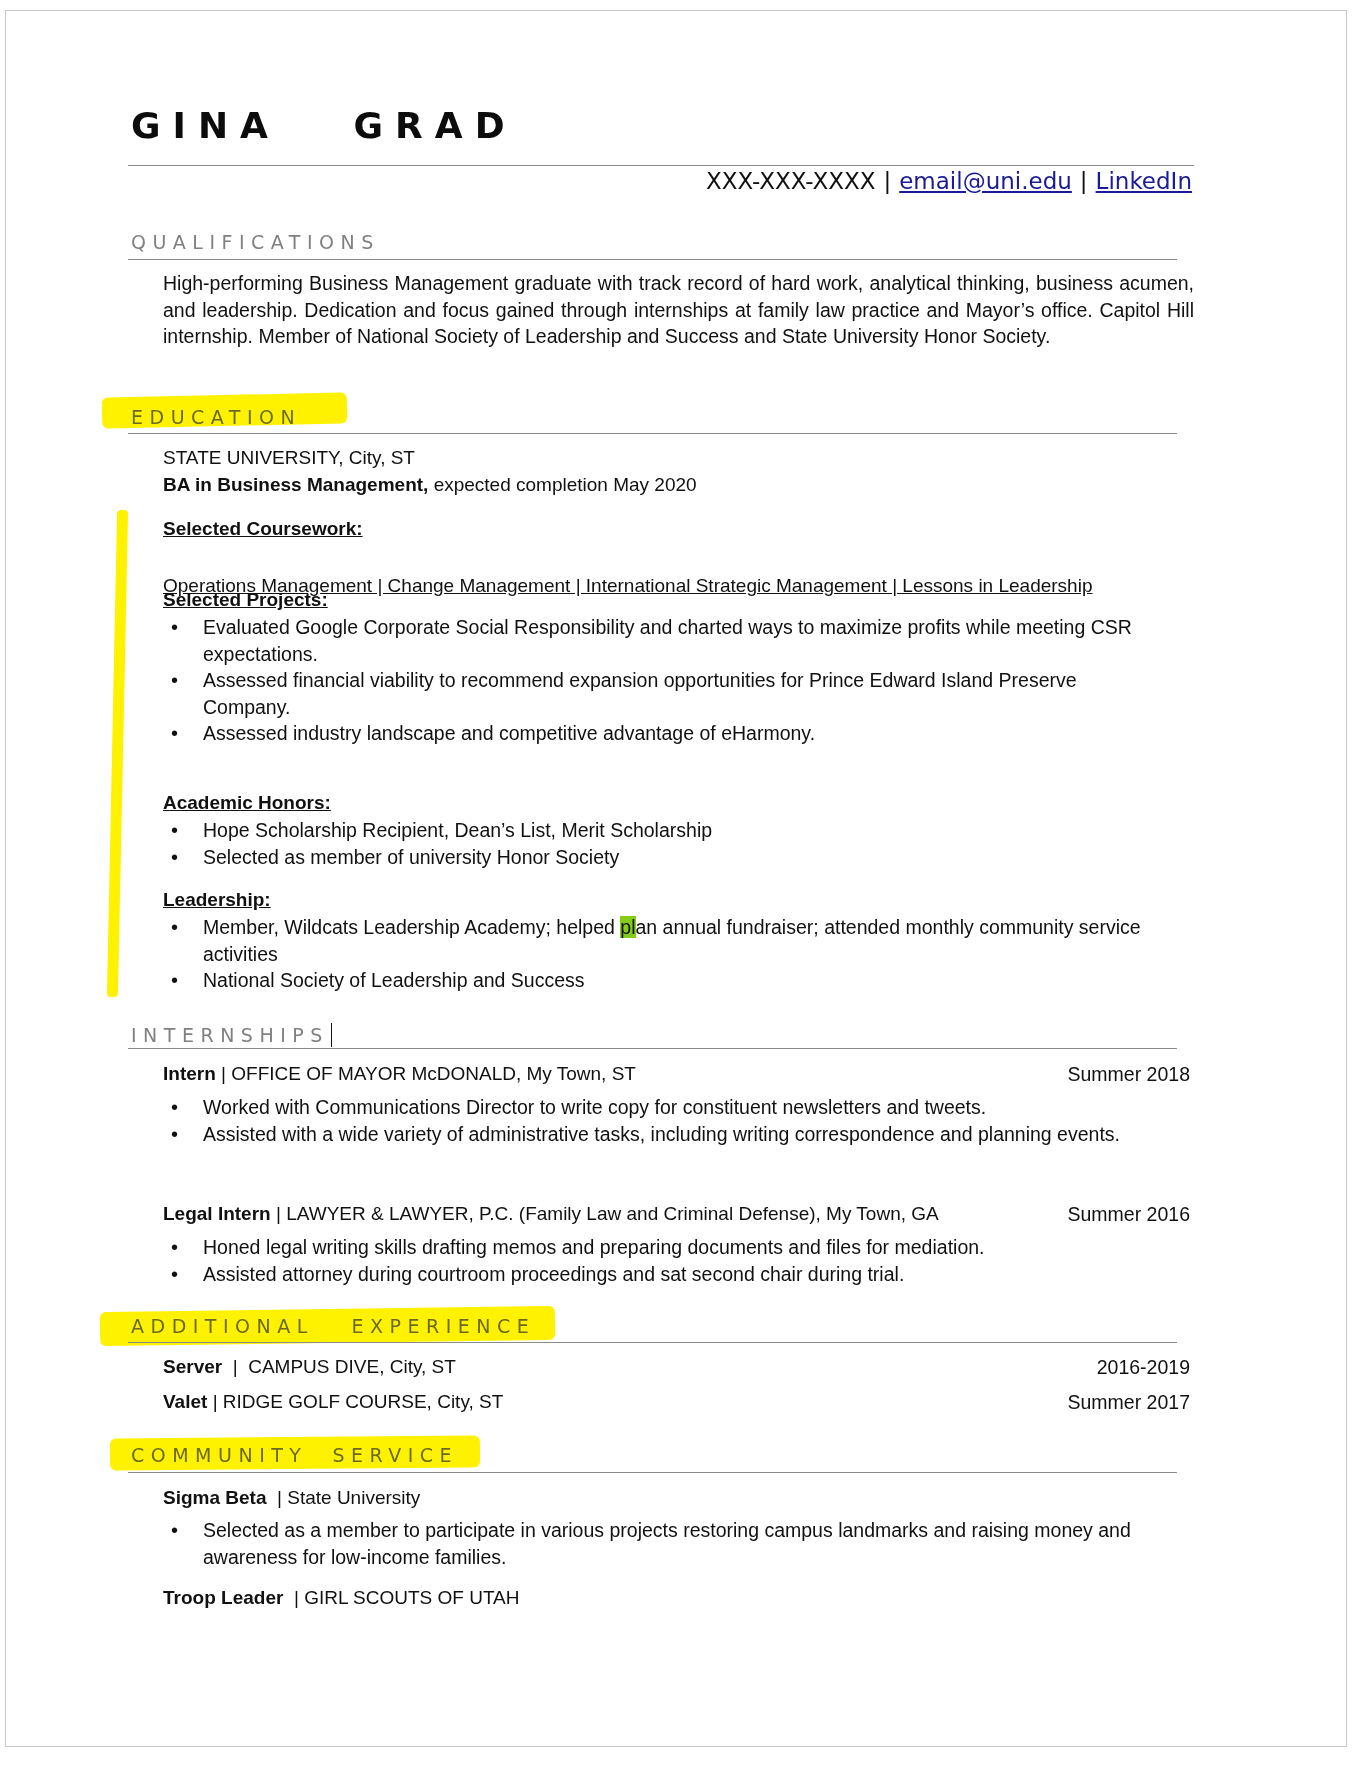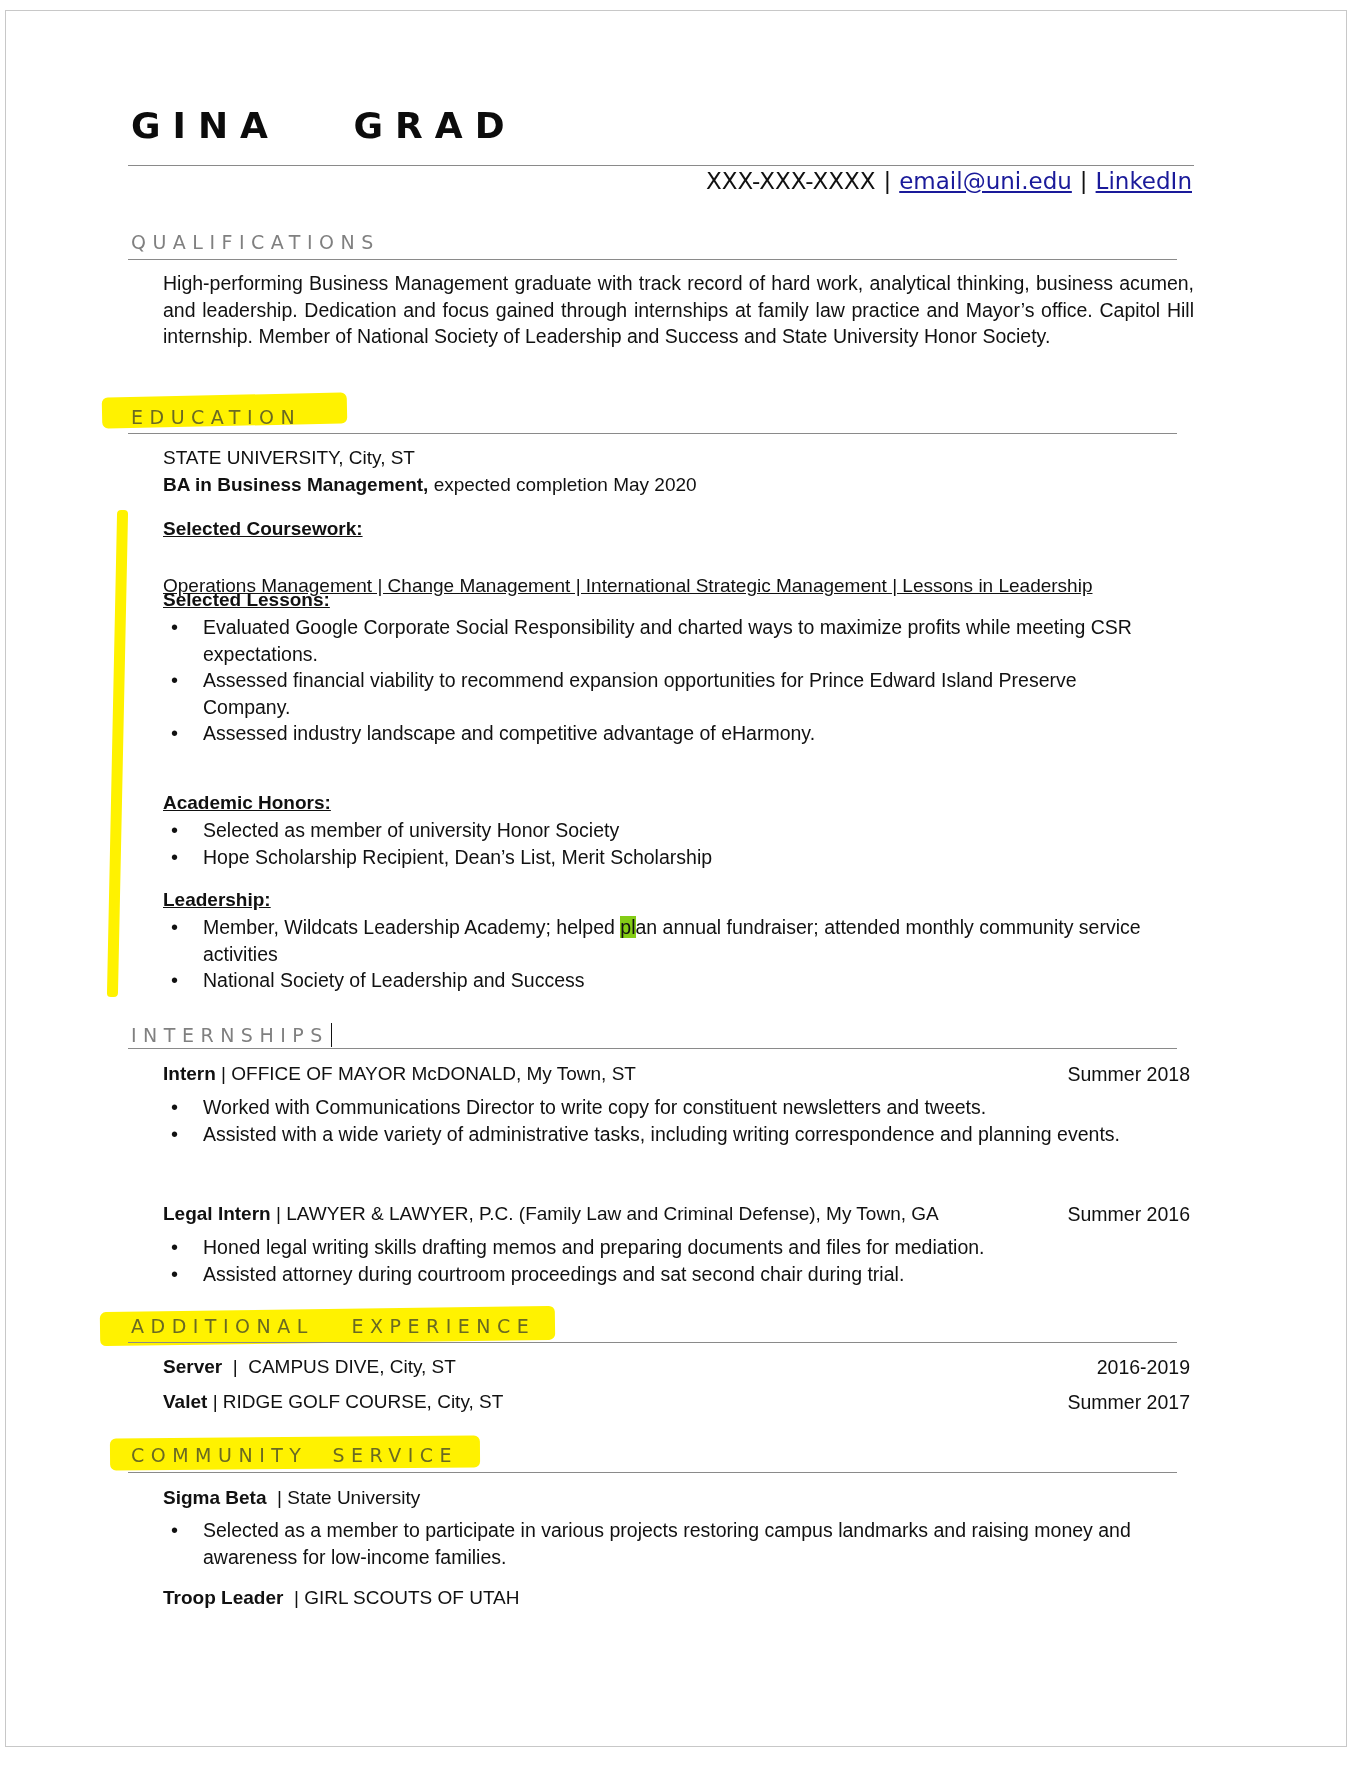--- a/index.html
+++ b/index.html
@@ -55,31 +55,31 @@
 <div class="sec-head hlt" style="top:408px;">EDUCATION</div>
 <div class="sec-rule" style="top:433px;"></div>
 <div class="vstroke"></div>
 
 <div class="line" style="top:445px;">STATE UNIVERSITY, City, ST</div>
 <div class="line" style="top:472px;"><span class="b">BA in Business Management,</span><span> expected completion May 2020</span></div>
 
 <div class="line sub-head" style="top:516px;">Selected Coursework:</div>
 <div class="line" style="top:573px;text-decoration:underline;">Operations Management | Change Management | International Strategic Management | Lessons in Leadership</div>
 
-<div class="line sub-head" style="top:587px;">Selected Lessons:</div>
+<div class="line sub-head" style="top:587px;">Selected Projects:</div>
 <ul class="bul" style="top:614px;">
   <li style="padding-right:30px;">Evaluated Google Corporate Social Responsibility and charted ways to maximize profits while meeting CSR expectations.</li>
   <li style="padding-right:70px;">Assessed financial viability to recommend expansion opportunities for Prince Edward Island Preserve Company.</li>
   <li>Assessed industry landscape and competitive advantage of eHarmony.</li>
 </ul>
 
 <div class="line sub-head" style="top:790px;">Academic Honors:</div>
 <ul class="bul" style="top:817px;">
+  <li>Hope Scholarship Recipient, Dean’s List, Merit Scholarship</li>
   <li>Selected as member of university Honor Society</li>
-  <li>Hope Scholarship Recipient, Dean’s List, Merit Scholarship</li>
 </ul>
 
 <div class="line sub-head" style="top:887px;">Leadership:</div>
 <ul class="bul" style="top:914px;">
   <li><span>Member, Wildcats Leadership Academy; helped </span><span class="pl-hl">pl</span><span>an annual fundraiser; attended monthly community service activities</span></li>
   <li>National Society of Leadership and Success</li>
 </ul>
 
 <div class="sec-head" style="top:1023px;"><span>INTERNSHIPS</span><span class="cursor"></span></div>
 <div class="sec-rule" style="top:1048px;"></div>

